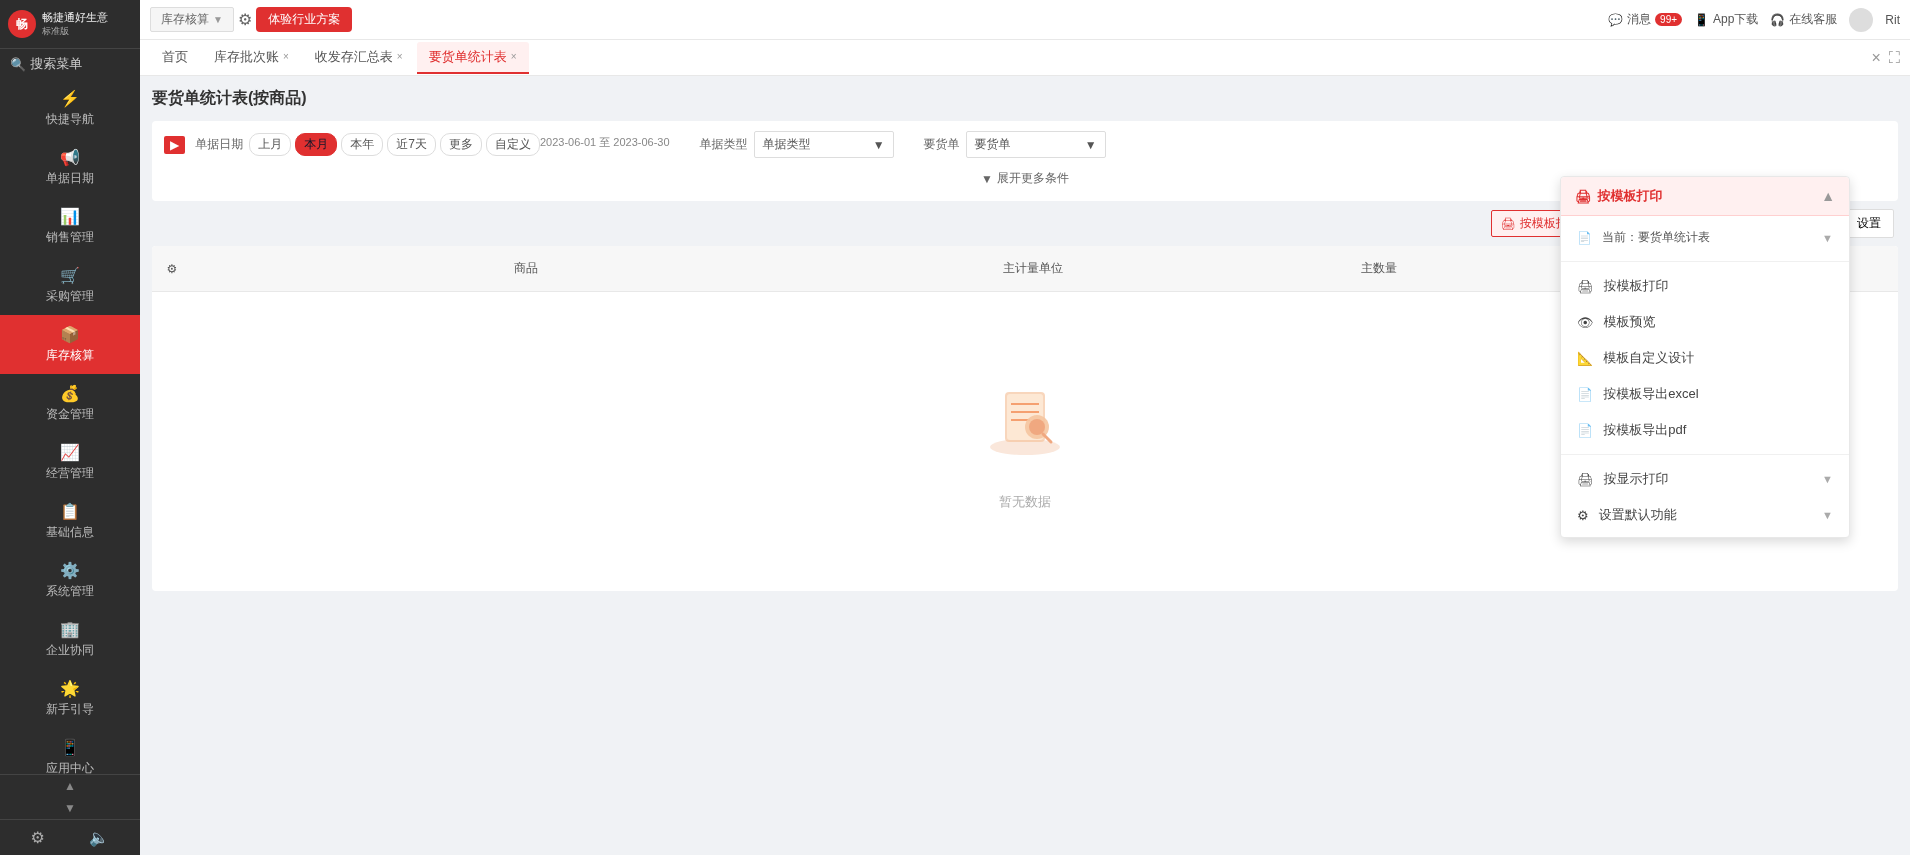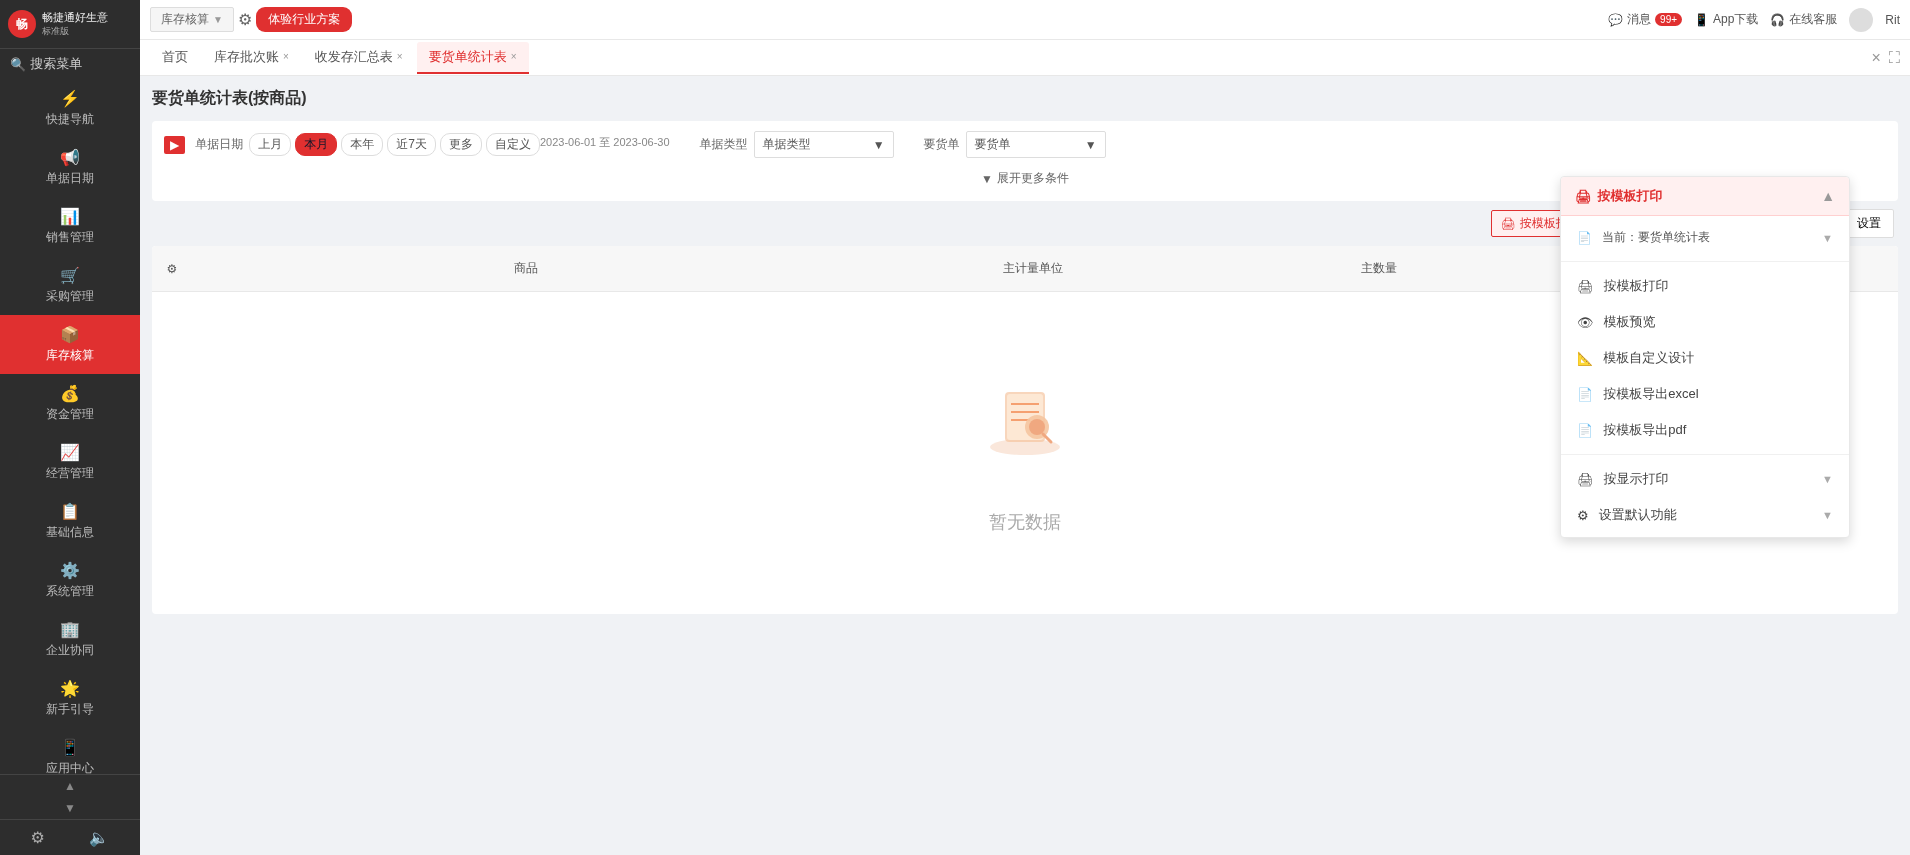--- a/index.html
+++ b/index.html
@@ -20,21 +20,21 @@
 
     
     .main { flex: 1; display: flex; flex-direction: column; overflow: hidden; }
 
     
     .topbar { height: 40px; background: #fff; display: flex; align-items: center; padding: 0 10px; gap: 8px; border-bottom: 1px solid #e8e8e8; }
     .topbar-nav { display: flex; align-items: center; gap: 4px; flex: 1; }
     .topbar-breadcrumb { background: #f5f5f5; border: 1px solid #ddd; padding: 3px 10px; border-radius: 2px; font-size: 12px; color: #666; display: flex; align-items: center; gap: 4px; }
     .topbar-breadcrumb-arrow { font-size: 10px; color: #999; }
     .topbar-settings { font-size: 16px; color: #666; cursor: pointer; }
-    .topbar-trial-btn { background: #e03030; color: white; border: none; padding: 4px 12px; border-radius: 9px; cursor: pointer; font-size: 12px; }
+    .topbar-trial-btn { background: #e03030; color: white; border: none; padding: 4px 12px; border-radius: 4px; cursor: pointer; font-size: 12px; }
     .topbar-right { display: flex; align-items: center; gap: 12px; }
     .topbar-right-item { display: flex; align-items: center; gap: 4px; font-size: 12px; color: #555; cursor: pointer; }
     .badge { background: #e03030; color: white; border-radius: 8px; padding: 1px 5px; font-size: 10px; }
 
     
     .tabs { height: 36px; background: #fff; display: flex; align-items: center; padding: 0 10px; border-bottom: 1px solid #e8e8e8; gap: 2px; }
     .tab { padding: 6px 12px; font-size: 13px; cursor: pointer; color: #555; display: flex; align-items: center; gap: 4px; border-bottom: 2px solid transparent; }
     .tab.active { color: #e03030; border-bottom: 2px solid #e03030; background: #fff0f0; border-radius: 3px 3px 0 0; }
     .tab-close { font-size: 10px; color: #999; }
 
@@ -58,21 +58,21 @@
     .toolbar-settings-btn { border: 1px solid #ddd; padding: 5px 12px; border-radius: 2px; cursor: pointer; font-size: 12px; background: #fff; }
     .toolbar-more { font-size: 16px; color: #888; cursor: pointer; padding: 4px; }
 
     
     .table-wrap { background: #fff; border-radius: 4px; overflow: hidden; }
     .table-header { display: flex; align-items: center; background: #f7f7f7; border-bottom: 1px solid #e8e8e8; padding: 8px 0; }
     .table-col { padding: 6px 12px; font-size: 12px; color: #555; flex: 1; text-align: center; }
     .table-col:first-child { flex: 0 0 40px; }
     .table-col:nth-child(2) { flex: 2; }
     .empty-state { display: flex; flex-direction: column; align-items: center; justify-content: center; padding: 80px 0; }
-    .empty-text { color: #aaa; font-size: 18px; margin-top: 17px; }
+    .empty-text { color: #aaa; font-size: 13px; }
 
     
     .dropdown-menu { position: absolute; top: 100px; right: 60px; width: 290px; background: white; border: 1px solid #e8e8e8; border-radius: 4px; box-shadow: 0 4px 12px rgba(0,0,0,0.15); z-index: 100; }
     .dropdown-header { background: #fff0f0; padding: 10px 14px; display: flex; align-items: center; justify-content: space-between; border-bottom: 1px solid #ffd0d0; border-radius: 4px 4px 0 0; }
     .dropdown-header-title { display: flex; align-items: center; gap: 6px; font-size: 13px; font-weight: bold; color: #e03030; }
     .dropdown-close { font-size: 14px; color: #999; cursor: pointer; }
     .dropdown-section { padding: 4px 0; }
     .dropdown-item { display: flex; align-items: center; gap: 10px; padding: 9px 16px; cursor: pointer; font-size: 13px; color: #444; }
     .dropdown-item-arrow { margin-left: auto; font-size: 11px; color: #aaa; }
     .dropdown-item.section-header { color: #555; font-size: 12px; }

